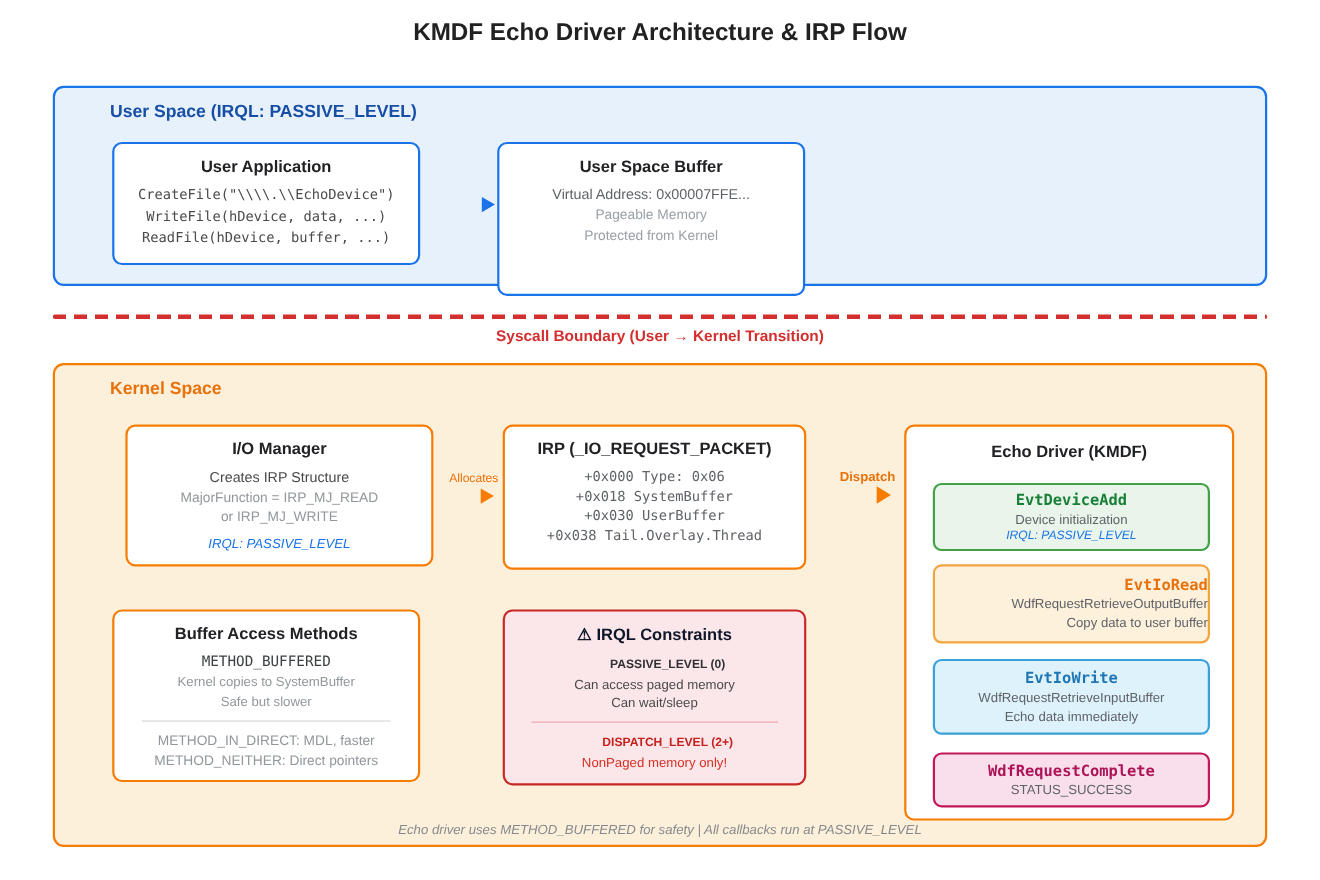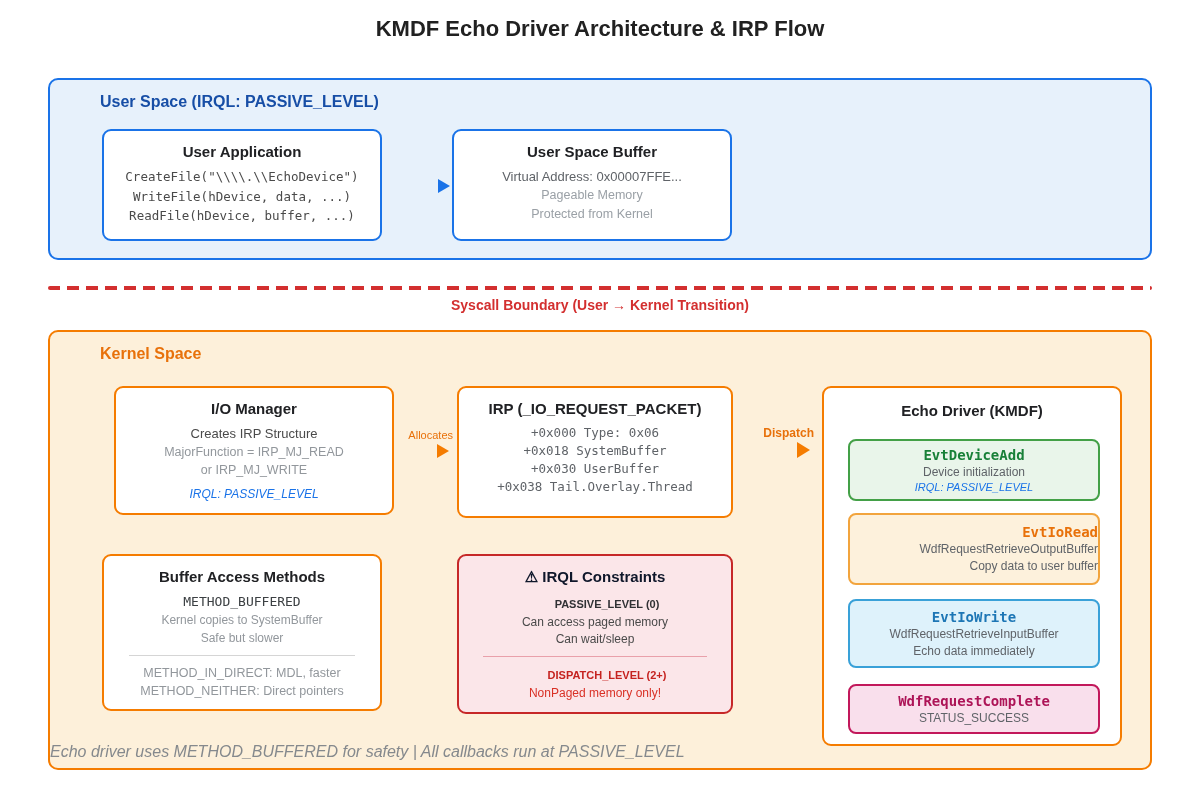--- a/index.html
+++ b/index.html
@@ -28,21 +28,21 @@
   .b-orange{border:2px solid #f57c00;}
   .node-title{font-size:15px;font-weight:bold;color:#202124;margin:12px 0 7px 0;}
   .t-dark{font-size:13px;color:#4a4a4a;line-height:19px;}
   .t-gray{font-size:12.5px;color:#92979c;line-height:18px;}
   .t-gray2{font-size:12.5px;color:#9aa0a6;line-height:19px;}
   .t-code{font-size:12.5px;color:#4a4a4a;line-height:19.5px;}
   .t-code-gray{font-size:12.5px;color:#5f6368;line-height:18px;}
   .t-irql{font-size:12px;font-style:italic;color:#1a73e8;margin-top:8px;}
   
   #user-app{left:52px;top:49px;width:280px;height:112px;}
-  #user-buffer{left:402px;top:49px;width:280px;height:112px;text-align:center;}
+  #user-buffer{left:402px;top:49px;width:280px;height:140px;text-align:center;}
   
   .arrow{position:absolute;height:16px;}
   .arrow .shaft{position:absolute;left:0;top:6.5px;height:3px;background:#1a73e8;}
   .arrow .head{position:absolute;right:0;top:1px;width:0;height:0;
     border-top:7px solid transparent;border-bottom:7px solid transparent;border-left:12px solid #1a73e8;}
   .arrow.orange .shaft{background:#f57c00;height:3px;top:6.5px;}
   .arrow.orange .head{border-left-color:#f57c00;}
   .arrow.thick .shaft{height:4px;top:6px;}
   .arrow.thick .head{top:0;border-top-width:8px;border-bottom-width:8px;border-left-width:13px;}
   .arrow .lbl{position:absolute;right:-4px;top:-14px;font-size:11px;color:#e8710a;white-space:nowrap;}
@@ -84,22 +84,22 @@
   #cb-deviceadd{top:51px;height:62px;background:#e9f5ea;border:2px solid #43a047;}
   #cb-deviceadd .cb-name{color:#188038;}
   #cb-ioread{top:125px;height:72px;background:#fdf1dc;border:2px solid #f2a43d;align-items:flex-end;}
   #cb-ioread .cb-name{color:#e8710a;}
   #cb-iowrite{top:211px;height:69px;background:#def2fb;border:2px solid #39a1d8;}
   #cb-iowrite .cb-name{color:#1d76b5;}
   #cb-complete{top:296px;height:50px;background:#f9dfec;border:2px solid #c2185b;}
   #cb-complete .cb-name{color:#ad1457;}
   
   #kernel-footer{
-    position:absolute;bottom:7px;left:0;width:100%;
-    font-size:16px;font-style:italic;color:#85898d;
+    position:absolute;bottom:7px;left:0;width:100%;text-align:center;
+    font-size:12px;font-style:italic;color:#85898d;
   }
 </style>
 </head>
 <body>
 
 <div id="canvas">
 
   <h1 id="title">KMDF Echo Driver Architecture &amp; IRP Flow</h1>
 
   <section class="panel" id="user-space">

